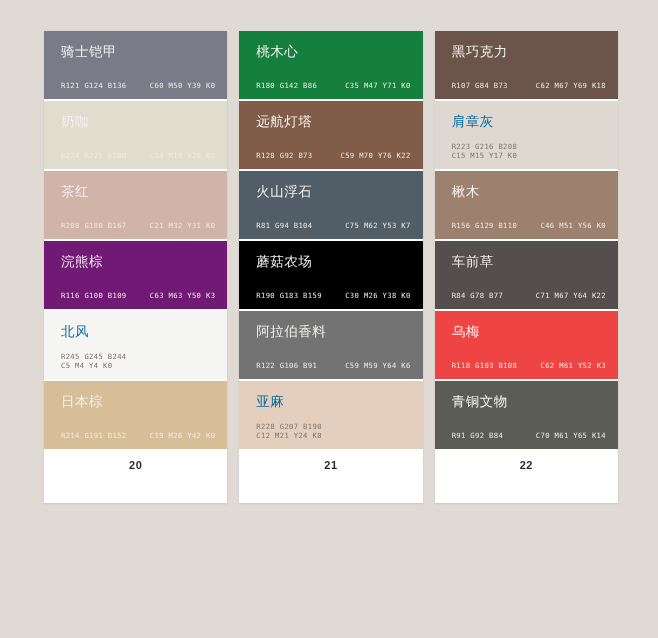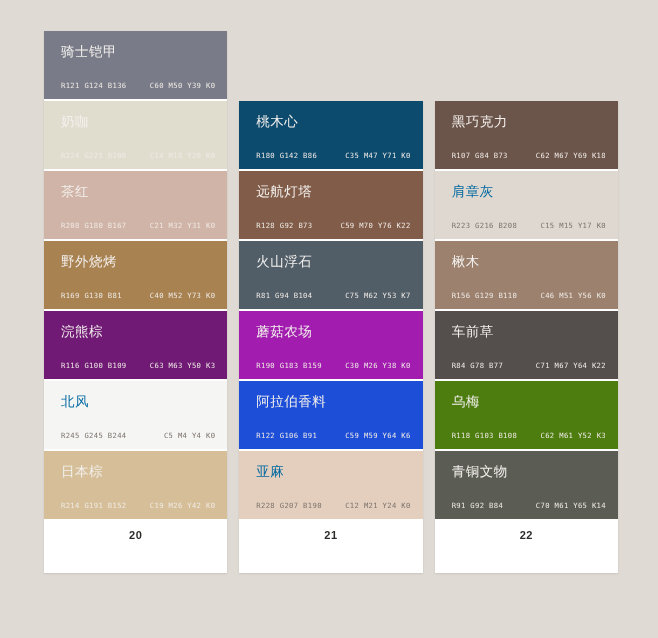--- a/index.html
+++ b/index.html
@@ -66,21 +66,21 @@
     letter-spacing: 0.35px;
     white-space: nowrap;
   }
 
   .codes .rgb { margin-right: 6px; }
 
   
   .tone-light .swatch-name { color: #f2efec; }
   .tone-light .codes { color: #efeae5; }
   .tone-dark .swatch-name { color: #0369a1; }
-  .tone-dark .codes { color: #7c736c; }
+  .tone-dark .codes { color: #7c736c; flex-direction: column; }
 
   .footer {
     height: 52px;
     background: #ffffff;
     display: flex;
     align-items: flex-start;
     justify-content: center;
     padding-top: 8px;
     box-sizing: border-box;
   }
@@ -121,27 +121,20 @@
             <span class="cmyk">C14 M18 Y20 K0</span>
           </div>
         </div>
         <div class="swatch tone-light" style="background: rgb(208, 180, 167);">
           <div class="swatch-name">茶红</div>
           <div class="codes">
             <span class="rgb">R208 G180 B167</span>
             <span class="cmyk">C21 M32 Y31 K0</span>
           </div>
         </div>
-        <div class="swatch tone-light" style="background: rgb(169, 130, 81);">
-          <div class="swatch-name">野外烧烤</div>
-          <div class="codes">
-            <span class="rgb">R169 G130 B81</span>
-            <span class="cmyk">C40 M52 Y73 K0</span>
-          </div>
-        </div>
         <div class="swatch tone-light" style="background: #701a75;">
           <div class="swatch-name">浣熊棕</div>
           <div class="codes">
             <span class="rgb">R116 G100 B109</span>
             <span class="cmyk">C63 M63 Y50 K3</span>
           </div>
         </div>
         <div class="swatch tone-dark" style="background: rgb(245, 245, 244);">
           <div class="swatch-name">北风</div>
           <div class="codes">
@@ -154,49 +147,49 @@
           <div class="codes">
             <span class="rgb">R214 G191 B152</span>
             <span class="cmyk">C19 M26 Y42 K0</span>
           </div>
         </div>
         <div class="footer">
           <div class="footer-num">20</div>
         </div>
       </div>
       <div class="column">
-        <div class="swatch tone-light" style="background: #0c4a6e;">
+        <div class="swatch tone-light" style="background: #15803d;">
           <div class="swatch-name">桃木心</div>
           <div class="codes">
             <span class="rgb">R180 G142 B86</span>
             <span class="cmyk">C35 M47 Y71 K0</span>
           </div>
         </div>
         <div class="swatch tone-light" style="background: rgb(128, 92, 73);">
           <div class="swatch-name">远航灯塔</div>
           <div class="codes">
             <span class="rgb">R128 G92 B73</span>
             <span class="cmyk">C59 M70 Y76 K22</span>
           </div>
         </div>
         <div class="swatch tone-light" style="background: rgb(81, 94, 104);">
           <div class="swatch-name">火山浮石</div>
           <div class="codes">
             <span class="rgb">R81  G94  B104</span>
             <span class="cmyk">C75 M62 Y53 K7</span>
           </div>
         </div>
-        <div class="swatch tone-light" style="background: #a21caf; padding-left: 7px;">
+        <div class="swatch tone-light" style="background: #000000; padding-left: 7px;">
           <div class="swatch-name">蘑菇农场</div>
           <div class="codes">
             <span class="rgb">R190 G183 B159</span>
             <span class="cmyk">C30 M26 Y38 K0</span>
           </div>
         </div>
-        <div class="swatch tone-light" style="background: #1d4ed8;">
+        <div class="swatch tone-light" style="background: #737373;">
           <div class="swatch-name">阿拉伯香料</div>
           <div class="codes">
             <span class="rgb">R122 G106 B91</span>
             <span class="cmyk">C59 M59 Y64 K6</span>
           </div>
         </div>
         <div class="swatch tone-dark" style="background: rgb(228, 207, 190);">
           <div class="swatch-name">亚麻</div>
           <div class="codes">
             <span class="rgb">R228 G207 B190</span>
@@ -229,21 +222,21 @@
             <span class="cmyk">C46 M51 Y56 K0</span>
           </div>
         </div>
         <div class="swatch tone-light" style="background: rgb(84, 78, 77);">
           <div class="swatch-name">车前草</div>
           <div class="codes">
             <span class="rgb">R84  G78  B77</span>
             <span class="cmyk">C71 M67 Y64 K22</span>
           </div>
         </div>
-        <div class="swatch tone-light" style="background: #4d7c0f;">
+        <div class="swatch tone-light" style="background: #ef4444;">
           <div class="swatch-name">乌梅</div>
           <div class="codes">
             <span class="rgb">R118 G103 B108</span>
             <span class="cmyk">C62 M61 Y52 K3</span>
           </div>
         </div>
         <div class="swatch tone-light" style="background: rgb(91, 92, 84);">
           <div class="swatch-name">青铜文物</div>
           <div class="codes">
             <span class="rgb">R91  G92  B84</span>

